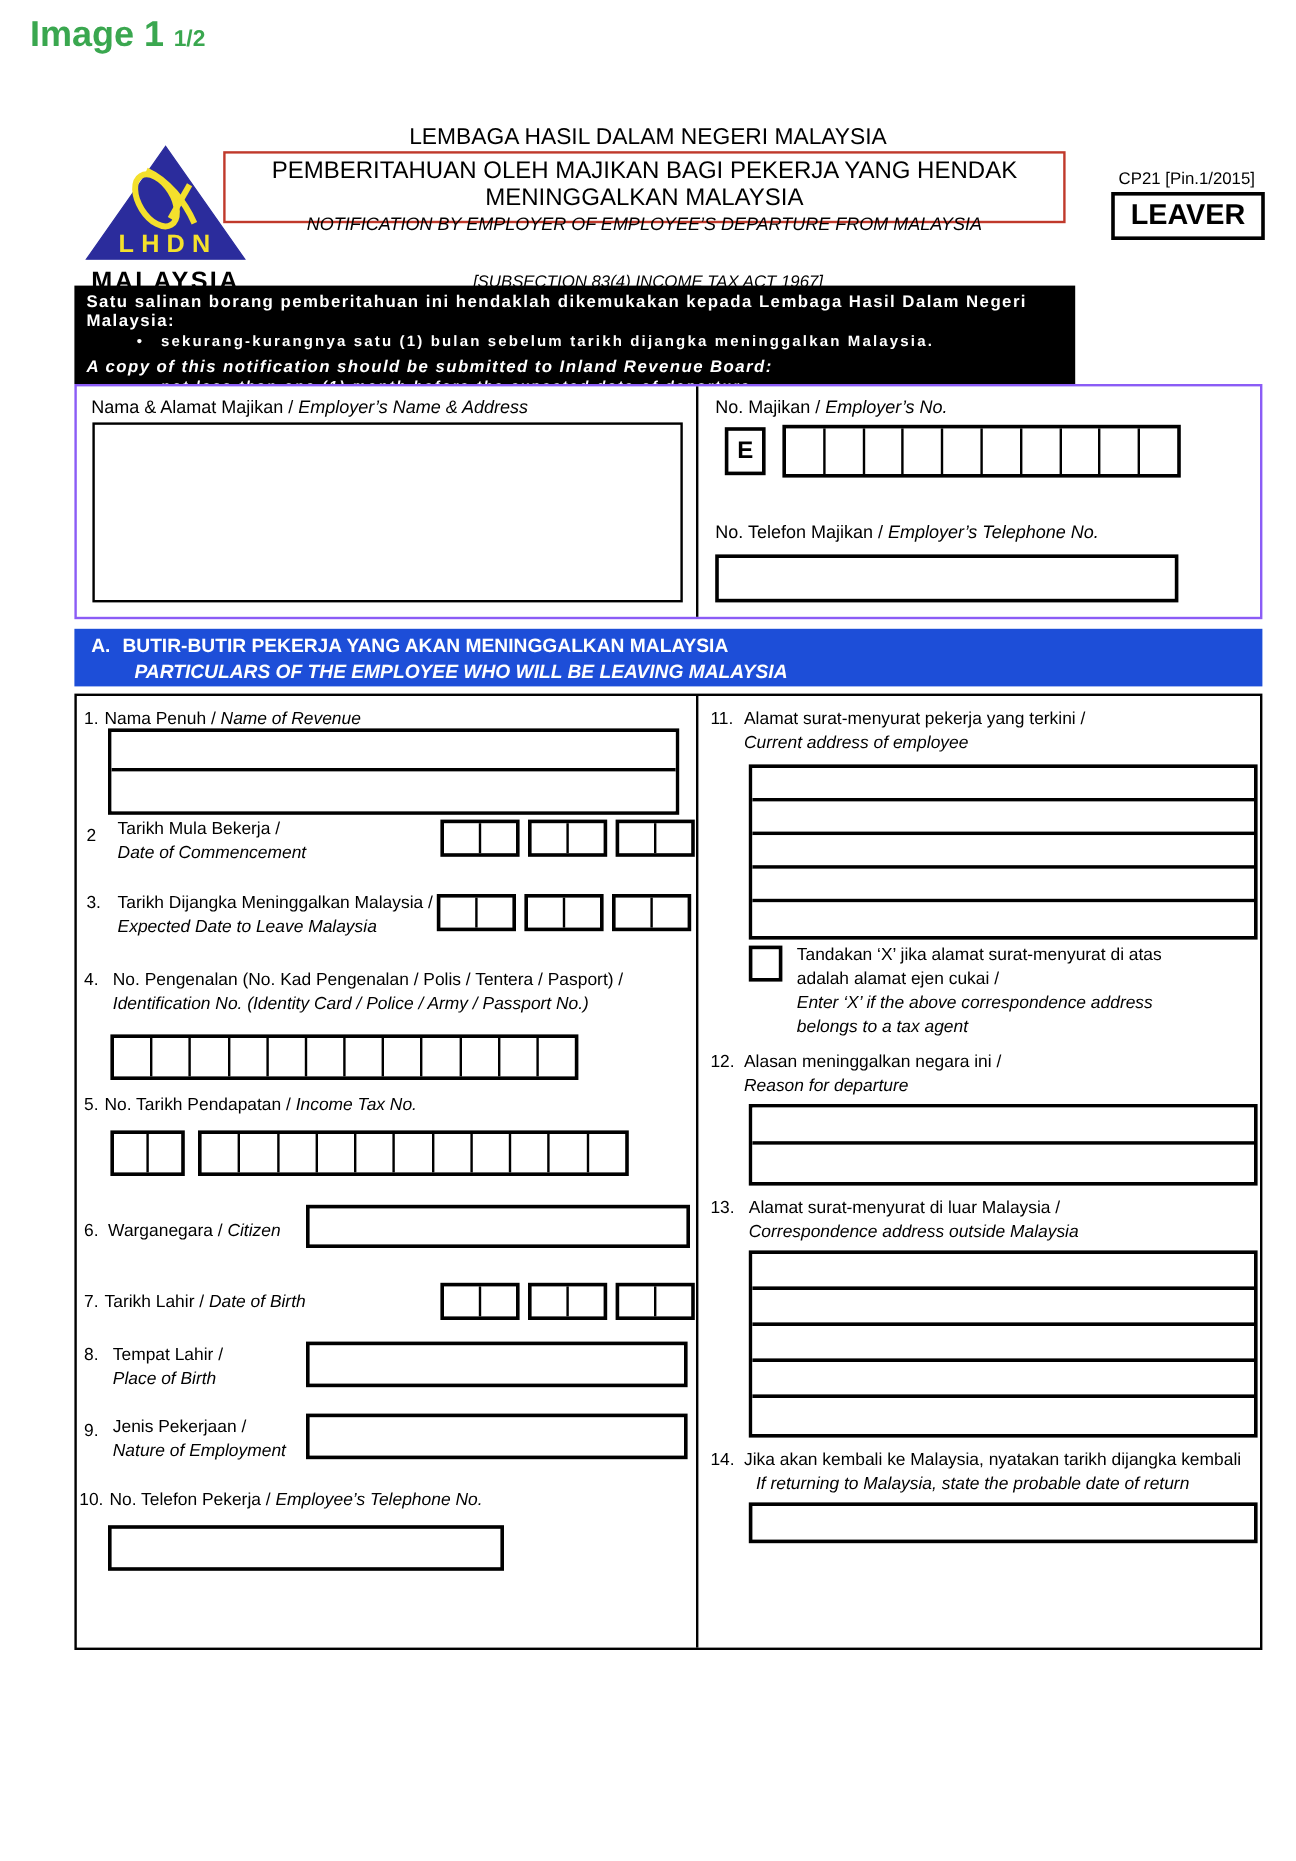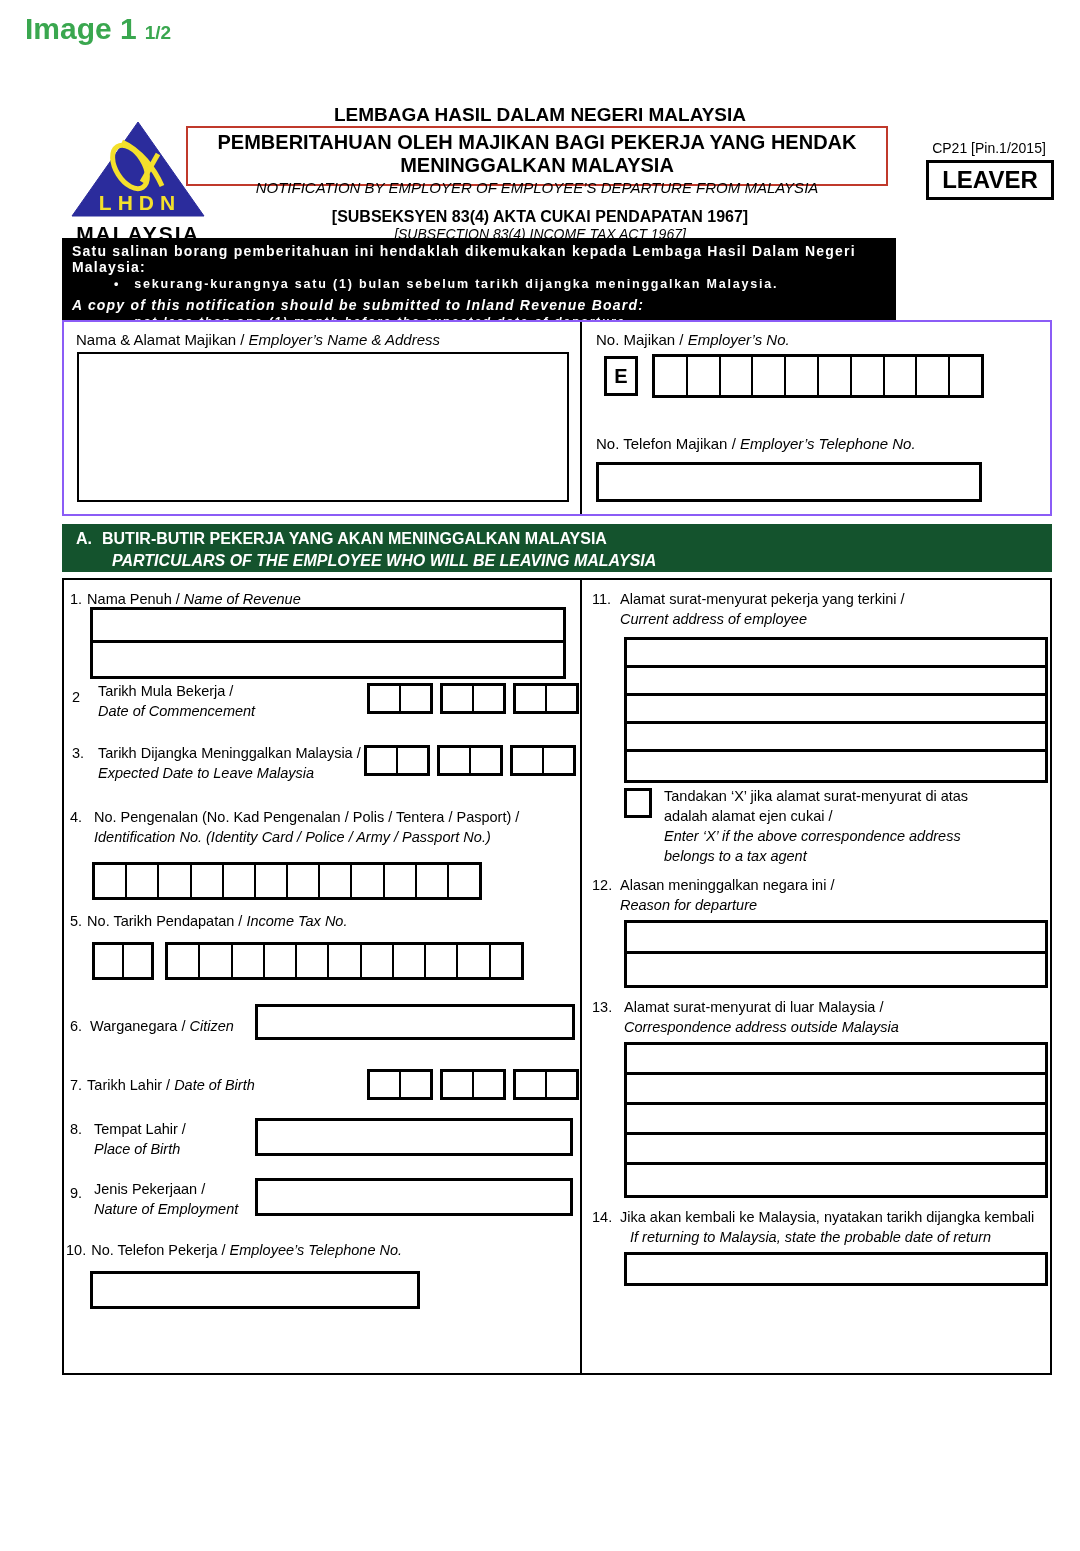--- a/index.html
+++ b/index.html
@@ -1,32 +1,32 @@
 <!DOCTYPE html>
 <html><head>
 <meta charset="utf-8">
 <style>
 *{margin:0;padding:0;box-sizing:border-box}
 body{background:#fff}
 .canvas{position:relative;width:1080px;height:1551px;background:#fff;font-family:"Liberation Sans",sans-serif;color:#000;overflow:hidden}
 .abs{position:absolute}
-.b{font-weight:bold}
+.b{font-weight:normal}
 .i{font-style:italic}
 .ctr{text-align:center}
 .pre{white-space:pre-wrap}
 .lbl{font-size:14.5px;line-height:1.35;white-space:nowrap}
 .fld{display:flex}
 .fld .num{flex:0 0 26px}
 .greenhead{color:#3aa74f;font-weight:bold;font-size:30px}
 .greenhead .suffix{font-size:19px;margin-left:8px}
 .redbox{border:2px solid #c0392b;background:#fff}
 .banner{background:#000;color:#fff}
 .banner .l1{font-weight:bold;font-size:14px;letter-spacing:1.2px}
 .banner .bl{font-weight:bold;font-size:12.5px;letter-spacing:1.8px;margin-left:42px;margin-top:2px;display:flex;gap:14px}
-.secbar{background:#14532d;color:#fff;font-weight:bold;font-size:16px;line-height:1.35}
+.secbar{background:#1d4ed8;color:#fff;font-weight:bold;font-size:16px;line-height:1.35}
 .bigbox{border:2px solid #000;background:#fff}
 .box3{border:3px solid #000;background:#fff}
 .cellstrip{display:flex;border:3px solid #000;background:#fff}
 .cellstrip .cell{flex:1;border-right:2px solid #000}
 .cellstrip .cell:last-child{border-right:none}
 .dgrp-row{display:flex;gap:7px}
 .dgroup{display:flex;width:66px;height:31px;border:3px solid #000;background:#fff}
 .dgroup .cell{flex:1;border-right:2px solid #000}
 .dgroup .cell:last-child{border-right:none}
 .wlines{border:3px solid #000;background:#fff}
@@ -59,21 +59,20 @@
   </div>
 
   <div class="abs b ctr" style="left:190px;top:104px;width:700px;font-size:19px">LEMBAGA HASIL DALAM NEGERI MALAYSIA</div>
 
   <div class="abs redbox" style="left:186px;top:126px;width:702px;height:60px;padding-top:3px">
     <div class="b ctr" style="font-size:20px">PEMBERITAHUAN OLEH MAJIKAN  BAGI PEKERJA YANG HENDAK</div>
     <div class="b ctr" style="font-size:20px">MENINGGALKAN MALAYSIA</div>
     <div class="i ctr" style="font-size:15px;margin-top:2px">NOTIFICATION BY EMPLOYER OF EMPLOYEE’S DEPARTURE FROM  MALAYSIA</div>
   </div>
 
-  <div class="abs b ctr" style="left:190px;top:208px;width:700px;font-size:16px">[SUBSEKSYEN 83(4) AKTA CUKAI PENDAPATAN 1967]</div>
   <div class="abs i ctr" style="left:190px;top:226px;width:700px;font-size:14px">[SUBSECTION 83(4) INCOME TAX ACT 1967]</div>
 
   <div class="abs ctr" style="left:922px;top:140px;width:134px;font-size:14px">CP21 [Pin.1/2015]</div>
   <div class="abs leaver" style="left:926px;top:160px;width:128px;height:40px">LEAVER</div>
 
   <div class="abs banner" style="left:62px;top:238px;width:834px;height:82px;padding:5px 10px">
     <div class="l1">Satu salinan borang pemberitahuan ini hendaklah dikemukakan kepada Lembaga Hasil Dalam Negeri Malaysia:</div>
     <div class="bl">
       <span>•</span>
       <span>sekurang-kurangnya satu (1) bulan sebelum tarikh dijangka meninggalkan Malaysia.</span>

